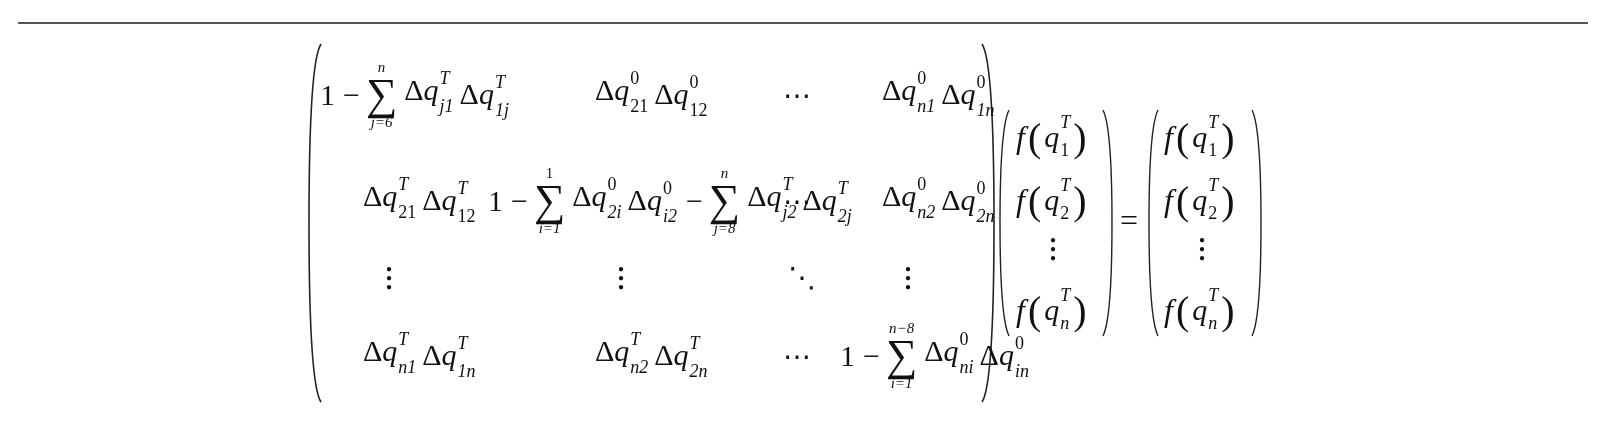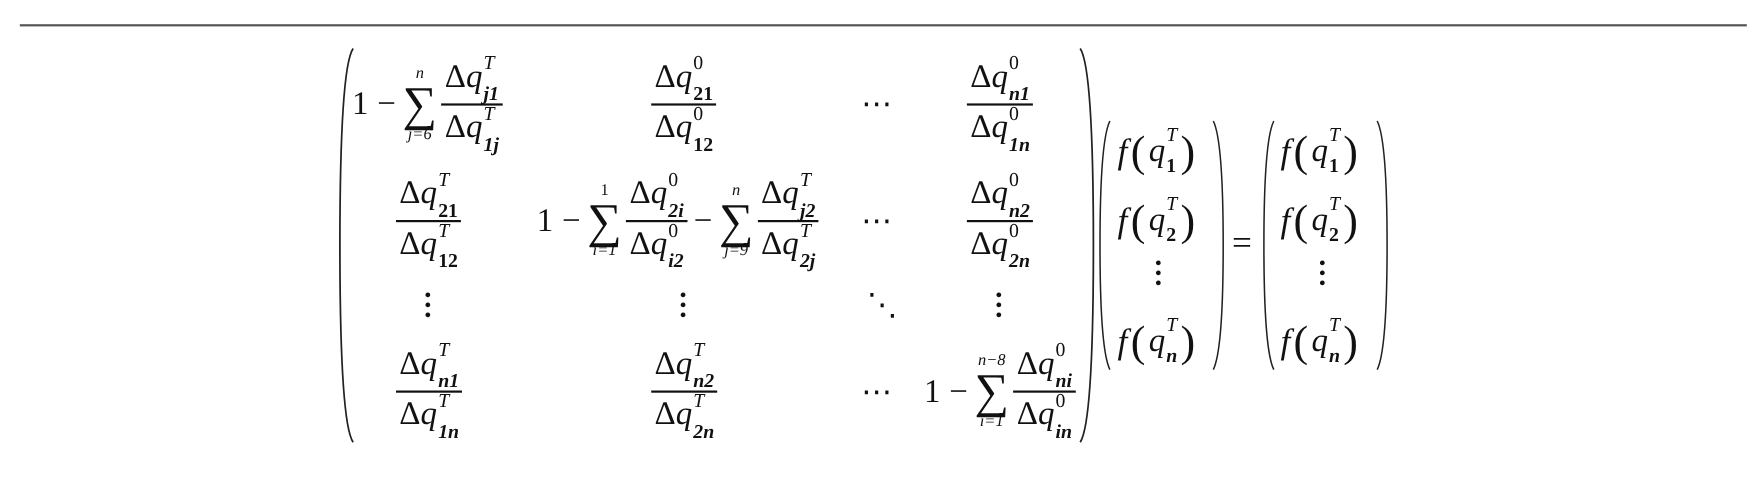--- a/index.html
+++ b/index.html
@@ -4,31 +4,31 @@
 <style>
   html, body { margin:0; padding:0; background:#ffffff; }
   body { width:1603px; height:447px; position:relative; overflow:hidden;
          font-family:"Liberation Serif", "DejaVu Serif", serif; color:#111; }
   .rule { position:absolute; left:18px; top:22px; width:1570px; height:2px; background:#555; }
 
   .paren { position:absolute; }
   .paren svg { display:block; }
 
   .cell { position:absolute; display:flex; align-items:center; white-space:nowrap; font-size:30px; }
-  .frac { display:inline-flex; flex-direction:column; align-items:center; vertical-align:middle; margin:0 2px; }
+  .frac { display:inline-flex; flex-direction:row; align-items:center; vertical-align:middle; margin:0 2px; }
   .frac .num, .frac .den { display:block; padding:0 3px; line-height:1; }
   .frac .num { padding-bottom:4px; }
   .frac .den { padding-top:4px; }
   .frac .bar { display:block; align-self:stretch; height:2px; background:#111; }
 
   .dq { font-style:normal; }
   .q { font-style:italic; }
   .ss { display:inline-flex; flex-direction:column; vertical-align:middle; font-size:18px; line-height:1; margin-left:1px; }
   .ss .sup { position:relative; top:-6px; font-style:italic; }
-  .ss .sub { position:relative; top:4px; font-style:italic;font-weight:bold; }
+  .ss .sub { position:relative; top:4px; font-style:italic; }
   .ss .up { font-style:normal; }
 
   .sum { display:inline-flex; flex-direction:column; align-items:center; vertical-align:middle; margin:0 2px; }
   .sum .lim { font-size:15px; font-style:italic; line-height:1; }
   .sum .sig { font-size:44px; line-height:0.9; }
   .one { margin-right:4px; }
   .minus { margin:0 4px; }
   .dots { font-size:28px; }
   .vdots { display:inline-flex; flex-direction:column; align-items:center; font-size:10px; line-height:9px; }
   .ddots { font-size:28px; }
@@ -135,21 +135,21 @@
     <span class="bar"></span>
     <span class="den"><span>Δ</span><span class="q">q</span><span class="ss">
           <span class="sup up">0</span>
           <span class="sub">i2</span>
         </span></span>
   </span>
   <span class="minus">−</span>
   <span class="sum">
     <span class="lim">n</span>
     <span class="sig">∑</span>
-    <span class="lim">j=9</span>
+    <span class="lim">j=8</span>
   </span>
   <span class="frac">
     <span class="num"><span>Δ</span><span class="q">q</span><span class="ss">
           <span class="sup">T</span>
           <span class="sub">j2</span>
         </span></span>
     <span class="bar"></span>
     <span class="den"><span>Δ</span><span class="q">q</span><span class="ss">
           <span class="sup">T</span>
           <span class="sub">2j</span>

